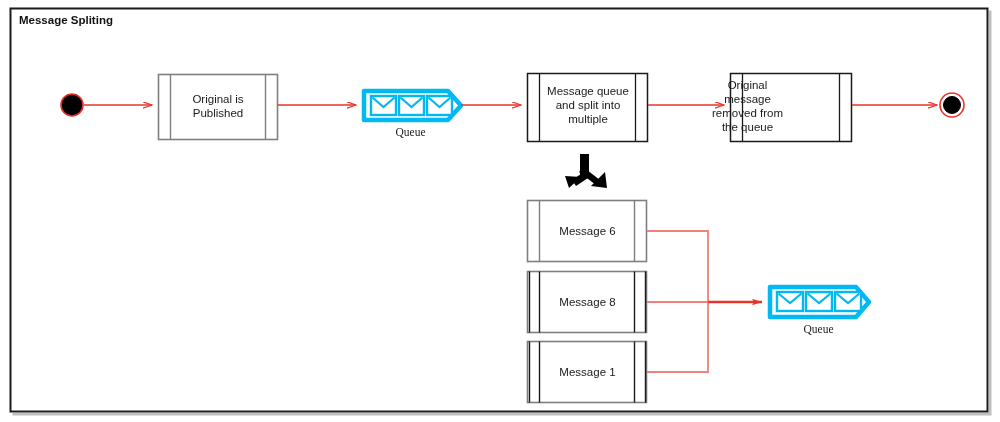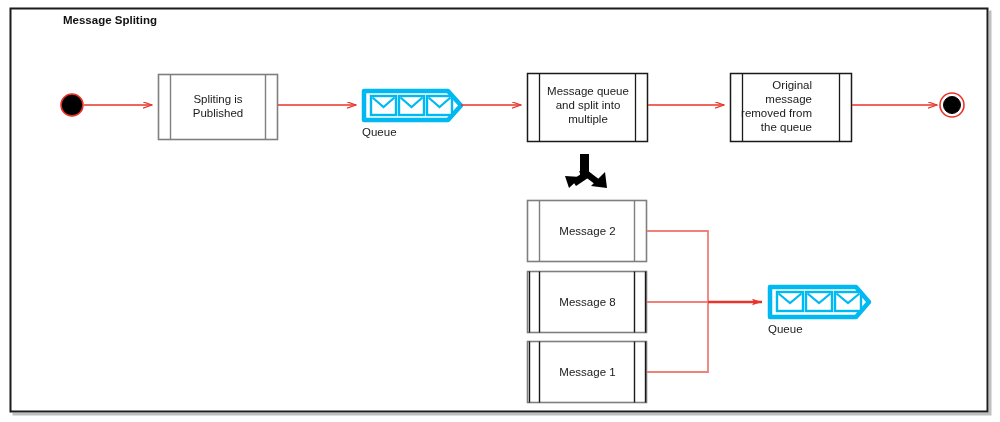--- a/index.html
+++ b/index.html
@@ -27,34 +27,33 @@
     text-align: center;
     color: #1a1a1a;
     font-size: 11.5px;
     line-height: 14px;
     font-family: "Liberation Sans", sans-serif;
     white-space: pre-line;
     pointer-events: none;
   }
   .queue-label {
     position: absolute;
-    text-align: left;
+    text-align: center;
     color: #1a1a1a;
     font-size: 11.5px;
-    font-family: Liberation Sans, sans-serif;
+    font-family: Liberation Serif, serif;
   }
   #pool-title {
     position: absolute;
     left: 19px;
     top: 14px;
     font-size: 11.5px;
     font-weight: bold;
     color: #111111;
     font-family: "Liberation Sans", sans-serif;
-    margin-left: 44px;
   }
 </style>
 </head>
 <body>
 
 <div id="canvas">
 
   <svg id="diagram-svg" width="1000" height="422">
     <defs>
       <marker id="arrowRed" markerWidth="10" markerHeight="10" refX="9" refY="3.2" orient="auto" markerUnits="userSpaceOnUse">
@@ -191,35 +190,35 @@
       </g>
       <g>
         <rect x="835" y="292" width="26" height="19" fill="#ffffff" stroke="#00b9f2" stroke-width="2.4"></rect>
         <path d="M836.5,293.5 L848,303 L859.5,293.5" fill="none" stroke="#00b9f2" stroke-width="2.2"></path>
       </g>
     </g>
   </svg>
 
   <div id="pool-title">Message Spliting</div>
 
-  <div class="node-label" style="left:170px; top:92px; width:96px;">Spliting is
+  <div class="node-label" style="left:170px; top:92px; width:96px;">Original is
 Published</div>
 
   <div class="queue-label" style="left:362px; top:126px; width:97px;">Queue</div>
 
   <div class="node-label" style="left:540px; top:84px; width:96px;">Message queue
 and split into
 multiple</div>
 
-  <div class="node-label" style="left:715px; top:78px; width:97px;text-align:right;">Original
+  <div class="node-label" style="left:699px; top:78px; width:97px;">Original
 message
 removed from
 the queue</div>
 
-  <div class="node-label" style="left:540px; top:224px; width:95px;">Message 2</div>
+  <div class="node-label" style="left:540px; top:224px; width:95px;">Message 6</div>
 
   <div class="node-label" style="left:540px; top:295px; width:95px;">Message 8</div>
 
   <div class="node-label" style="left:540px; top:365px; width:95px;">Message 1</div>
 
   <div class="queue-label" style="left:768px; top:323px; width:101px;">Queue</div>
 
 </div>
 
 </body></html>

